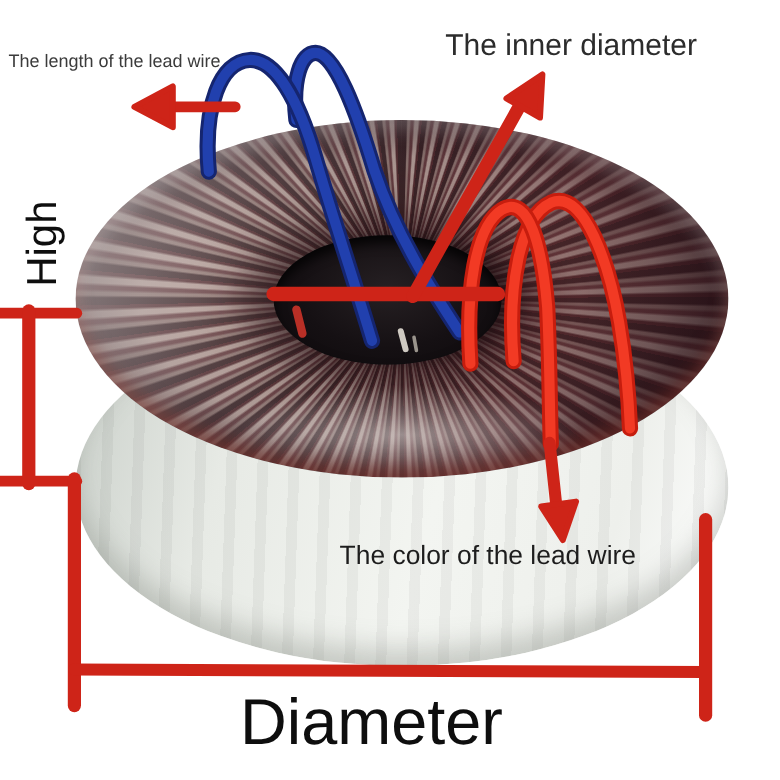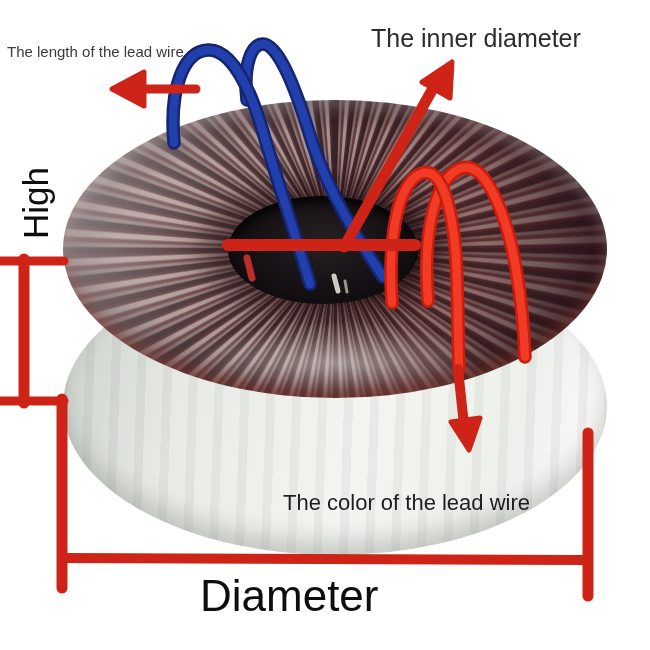--- a/index.html
+++ b/index.html
@@ -40,22 +40,22 @@
   .wire-blue-outer{stroke:#15256f;fill:none;stroke-width:13.5;stroke-linecap:round;}
   .wire-blue-core {stroke:var(--wire_blue,#2140ae);fill:none;stroke-width:8.5;stroke-linecap:round;}
   .wire-red-outer{stroke:#c61d0e;fill:none;stroke-width:13.5;stroke-linecap:round;}
   .wire-red-core {stroke:var(--wire_red,#f23a24);fill:none;stroke-width:8.5;stroke-linecap:round;}
   .anno{stroke:var(--annotation_red,#ce2418);fill:none;stroke-linecap:round;}
   .anno-head{fill:var(--annotation_red,#ce2418);stroke:var(--annotation_red,#ce2418);stroke-width:5;stroke-linejoin:round;}
   
   .label{position:absolute;white-space:nowrap;}
   .lbl-length  {left:7px;  top:43px;  font-size:15px; color:#3b3b3b;}
   .lbl-inner   {left:371px;top:24px;  font-size:25px; color:#2c2c2c;}
-  .lbl-color   {left:283px;top:450px; font-size:22px; color:#1d1d1d;margin-top:40px;}
-  .lbl-diameter{left:200px;top:571px; font-size:44px; color:#0e0e0e;}
+  .lbl-color   {left:283px;top:450px; font-size:22px; color:#1d1d1d;}
+  .lbl-diameter{left:200px;top:571px; font-size:54px; color:#0e0e0e;}
   .lbl-high{
     left:-19px;top:185px;width:110px;height:36px;line-height:36px;
     font-size:35px;color:#0e0e0e;text-align:center;
     transform:rotate(-90deg);
   }
 </style>
 </head>
 <body>
 
 <div class="scene">

